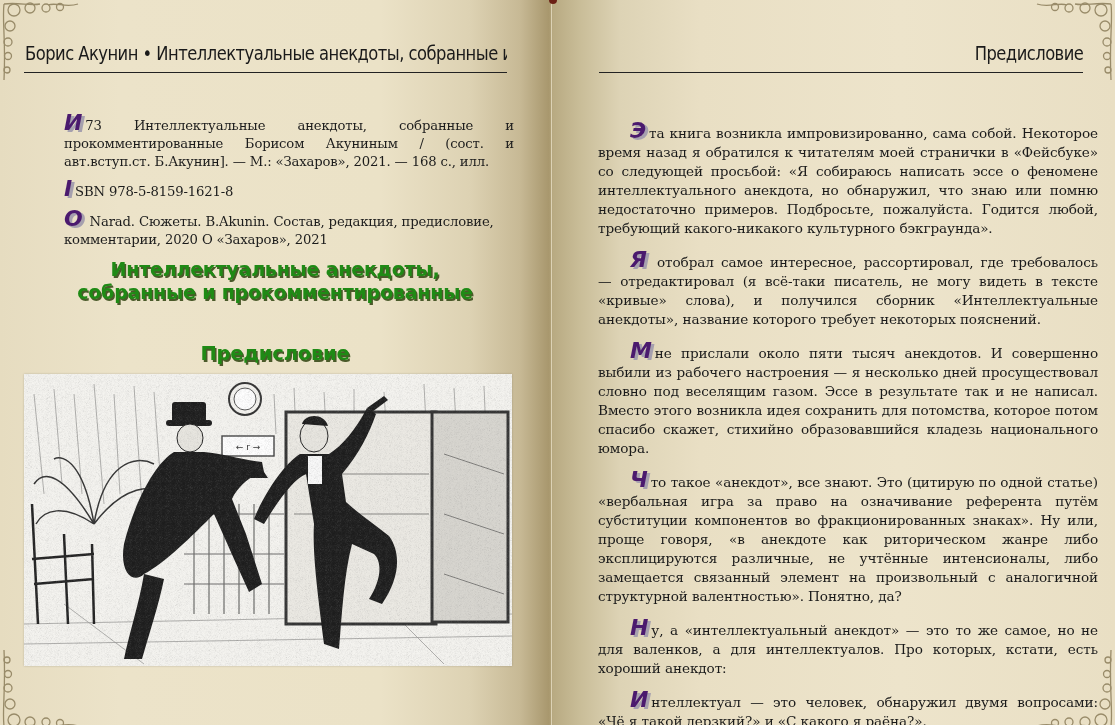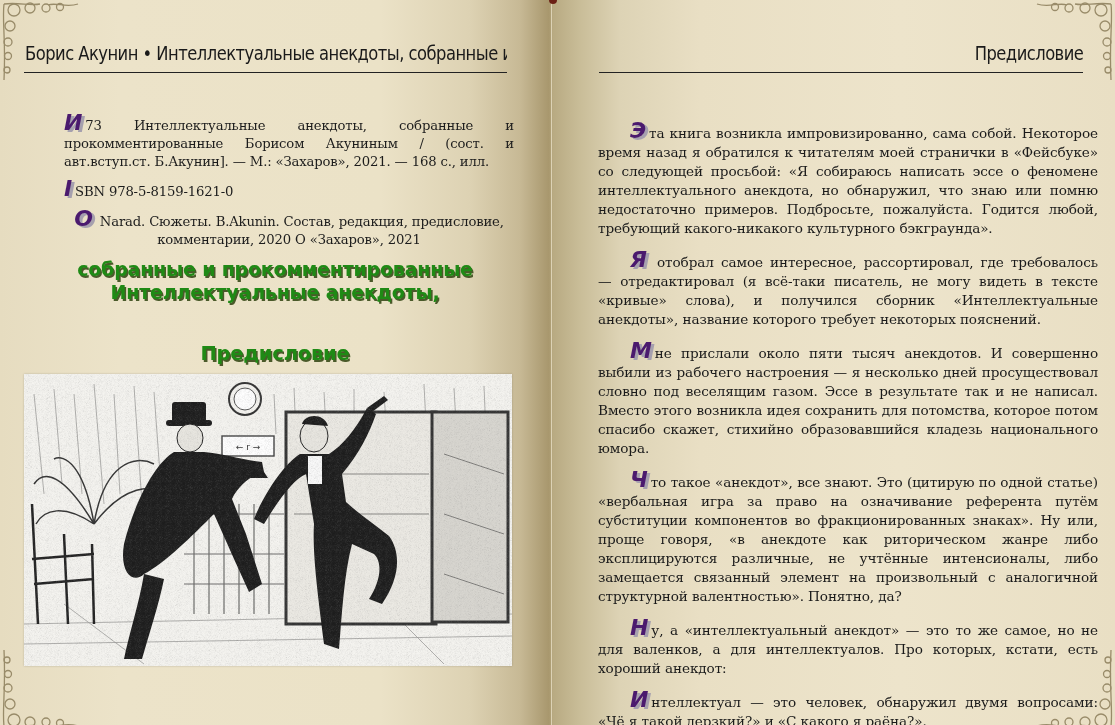--- a/index.html
+++ b/index.html
@@ -119,30 +119,30 @@
 
     <div class="running-head">
       <span>Борис Акунин  • Интеллектуальные анекдоты, собранные и прок..</span>
     </div>
 
     <div class="imprint">
       <p>
         <span class="dropcap">И</span><span>73 Интеллектуальные анекдоты, собранные и прокомментированные Борисом Акуниным / (сост. и авт.вступ.ст. Б.Акунин]. — М.: «Захаров», 2021. — 168 с., илл.</span>
       </p>
       <p>
-        <span class="dropcap">I</span><span>SBN 978-5-8159-1621-0</span>
+        <span class="dropcap">I</span><span>SBN 978-5-8159-1621-8</span>
       </p>
-      <p style="text-align:center;">
+      <p style="text-align:left;">
         <span class="dropcap">O</span><span> Narad. Сюжеты. B.Akunin. Состав, редакция, предисловие, комментарии, 2020 О «Захаров», 2021</span>
       </p>
     </div>
 
     <div class="green-title main">
+      <div>Интеллектуальные анекдоты,</div>
       <div>собранные и прокомментированные</div>
-      <div>Интеллектуальные анекдоты,</div>
     </div>
     <div class="green-title sub">Предисловие</div>
 
     <div class="illustration">
       <svg viewBox="0 0 488 292" width="488" height="292">
         <defs>
           <filter id="rough">
               <feTurbulence baseFrequency="0.9" numOctaves="2" result="n"></feTurbulence>
               <feColorMatrix type="saturate" values="0"></feColorMatrix>
               <feComponentTransfer>

